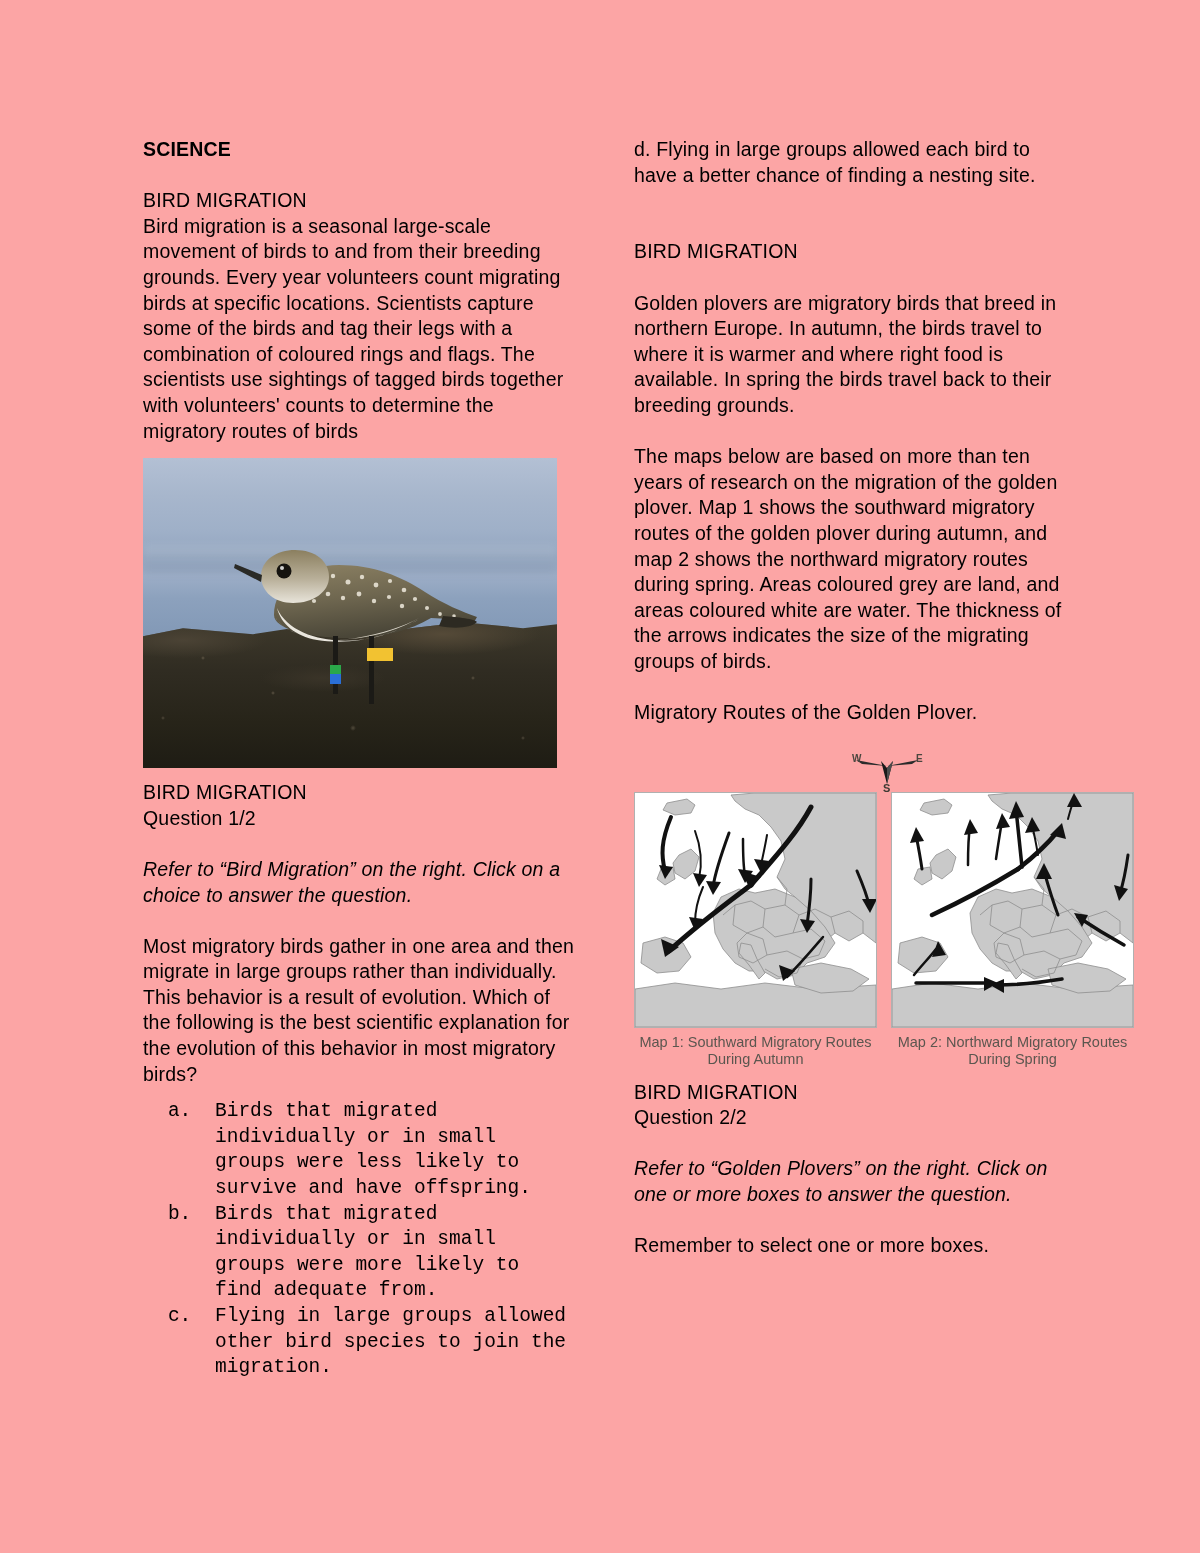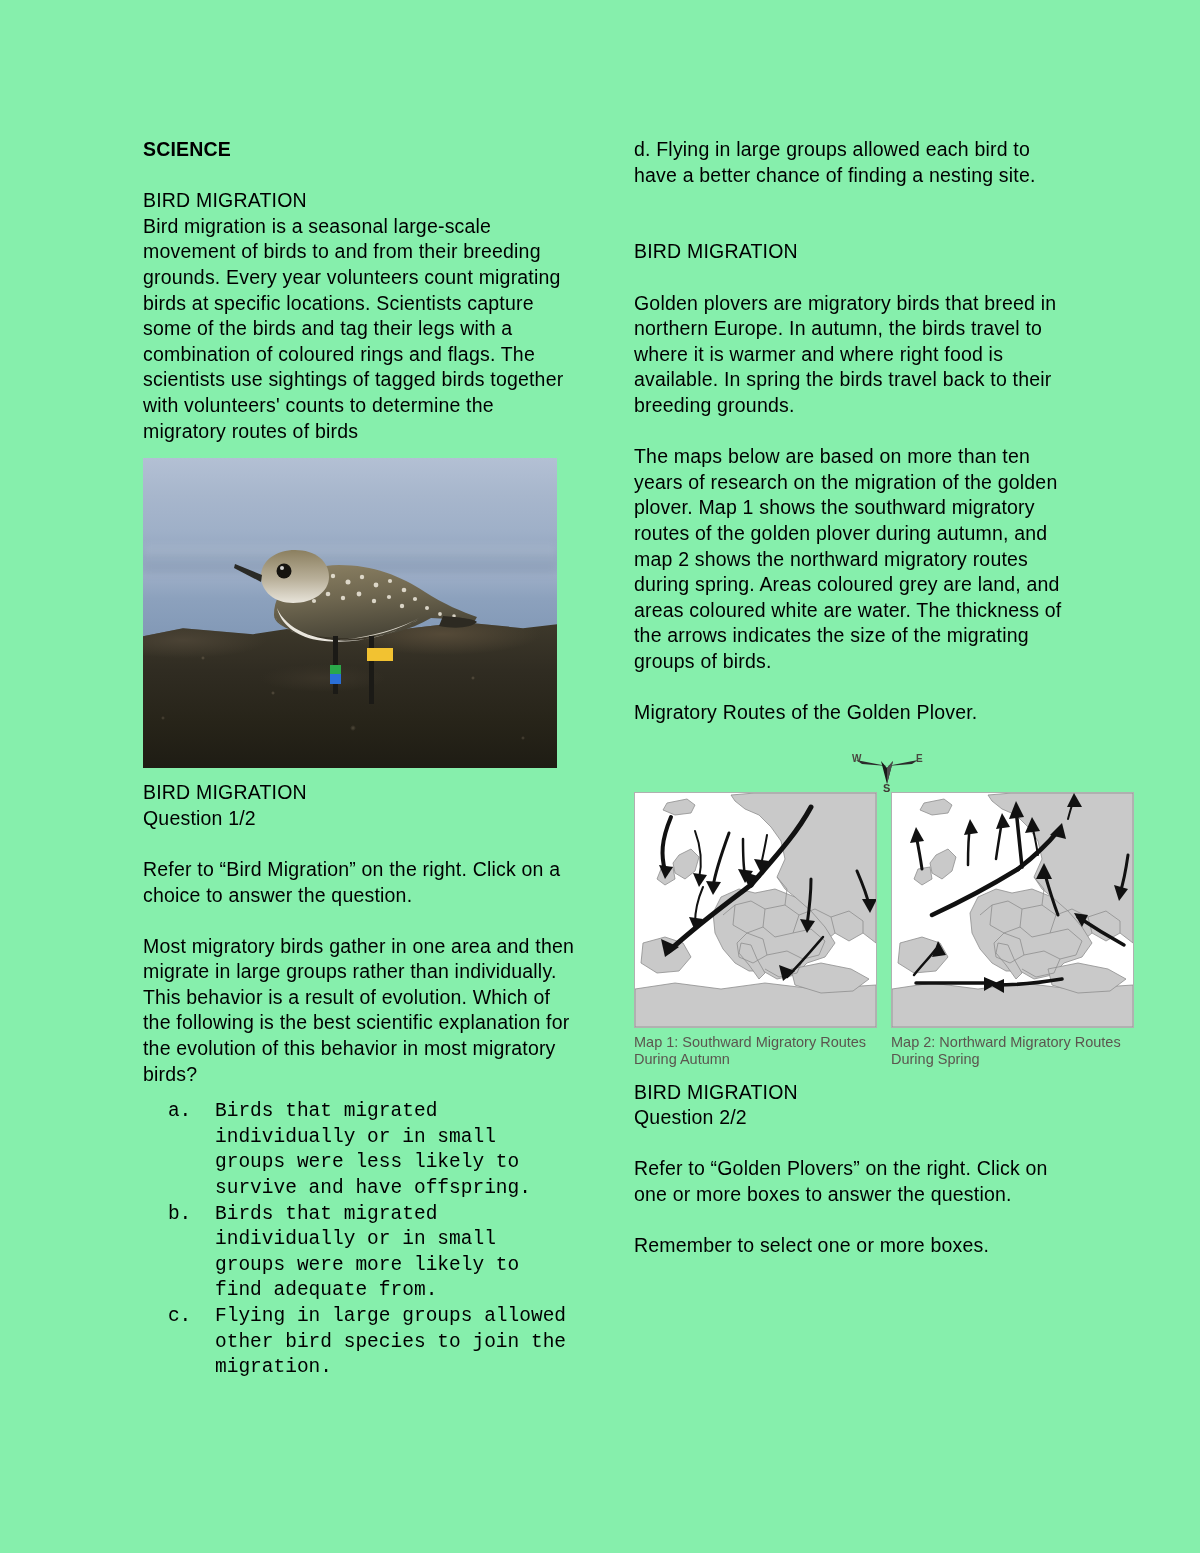--- a/index.html
+++ b/index.html
@@ -13,37 +13,37 @@
     position: relative;
     font-family: "Liberation Sans", sans-serif;
     color: #000000;
     overflow: hidden;
   }
   .page {
     position: absolute;
     left: 0; top: 0;
     width: 1200px;
     height: 1553px;
-    background: #86efac;
+    background: #fca5a5;
   }
   .col {
     position: absolute;
     top: 137px;
   }
   .col-left  { left: 143px; width: 432px; }
   .col-right { left: 634px; width: 432px; }
 
   p, .txt {
     margin: 0;
     font-size: 19.5px;
     line-height: 25.6px;
     letter-spacing: 0.01em;
   }
   .bold { font-weight: bold; }
-  .ital { }
+  .ital { font-style: italic; }
   .gap { height: 25.6px; }
   .gap-sm { height: 12px; }
 
   
   .photo-wrap {
     position: relative;
     width: 414px;
     height: 310px;
     margin-top: 14px;
     overflow: hidden;
@@ -109,21 +109,21 @@
     width: 243px; height: 236px;
     border: 1px solid #b0b0b0;
     background: #ffffff;
     box-sizing: border-box;
     overflow: hidden;
   }
   .map-caption {
     margin-top: 6px;
     font-size: 14.5px;
     line-height: 17px;
-    text-align: left;
+    text-align: center;
     color: #5b564f;
   }
 </style>
 </head>
 <body>
 
 <div class="page">
 
   <div class="col col-left">
 

